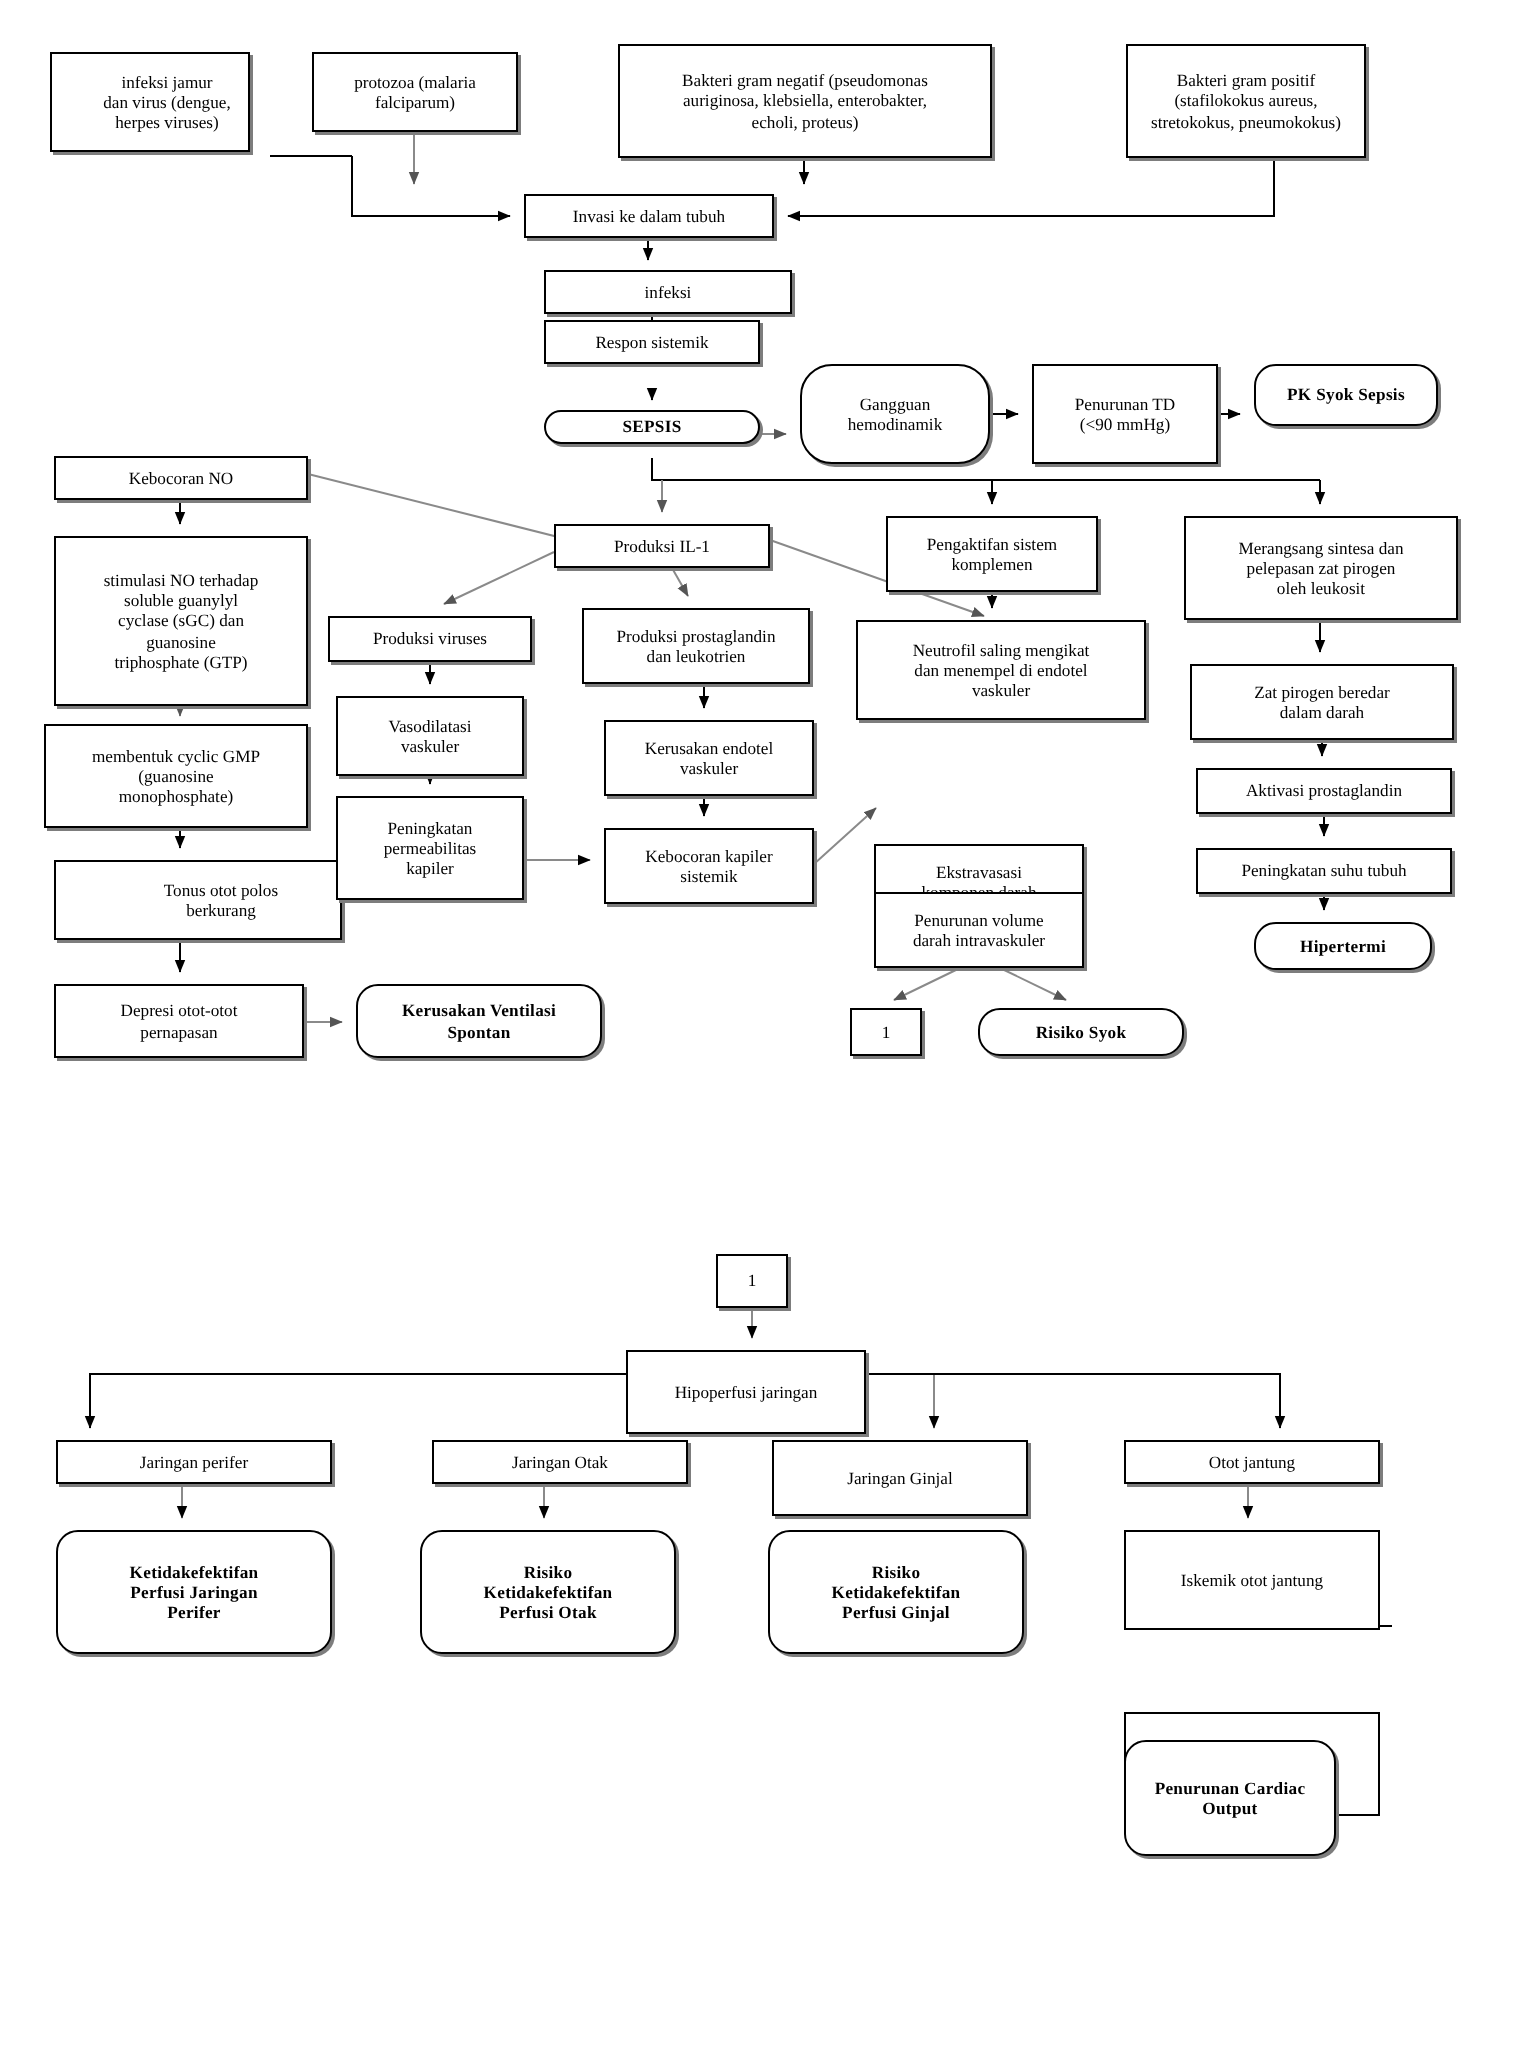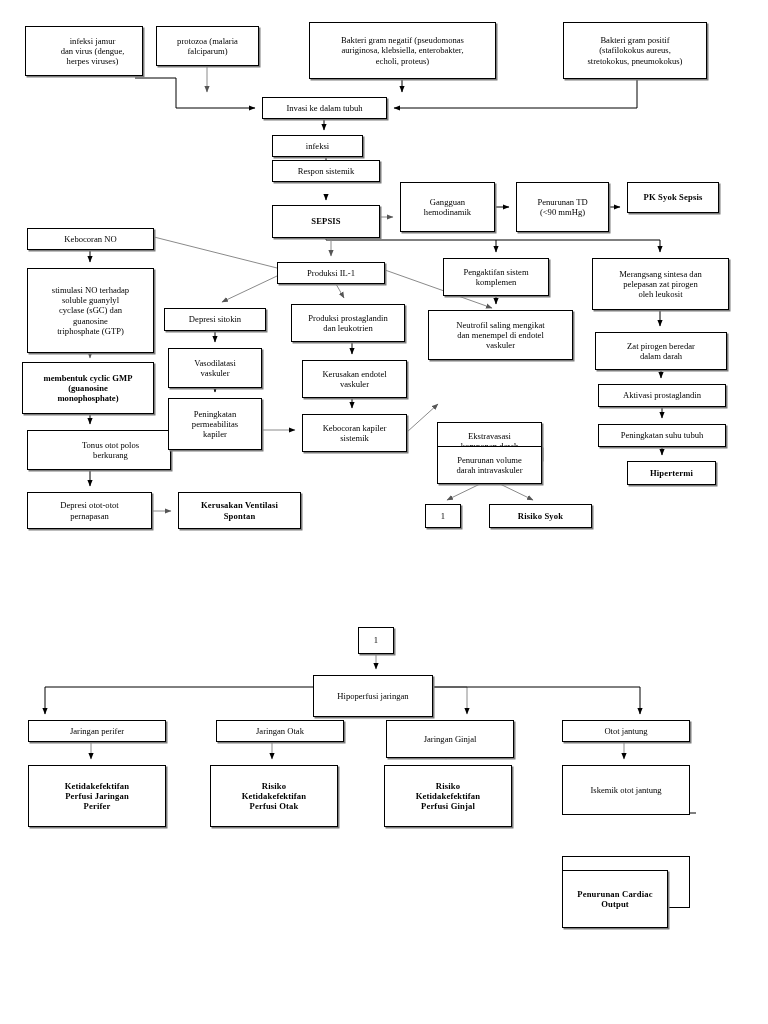--- a/index.html
+++ b/index.html
@@ -41,20 +41,21 @@
     padding: 1px 3px;
     font-size: 8.6px;
     z-index: 2;
   }
   .node.shadow {
     box-shadow: 1.5px 1.5px 0 0 #7d7d7d;
   }
   .node.bold {
     font-weight: bold;
     letter-spacing: 0.15px;
+    border-radius: 11px;
   }
   .node .txt {
     display: block;
     width: 100%;
     white-space: pre-line;
   }
 </style>
 </head>
 <body>
 
@@ -126,94 +127,94 @@
 
       <path d="M91,742 L91,759" stroke="#8a8a8a" marker-end="url(#ah)"></path>
       <path d="M272,742 L272,759" stroke="#8a8a8a" marker-end="url(#ah)"></path>
       <path d="M446,742 L446,759" stroke="#8a8a8a" marker-end="url(#ah)"></path>
       <path d="M624,742 L624,759" stroke="#8a8a8a" marker-end="url(#ah)"></path>
       <path d="M690,813 L696,813"></path>
     </g>
   </svg>
 
   <div id="nodes">
-      <div class="node shadow" style="left: 25px; top: 26px; width: 118px; height: 50px; padding-left: 20px;">
+      <div class="node shadow" style="left: 25px; top: 26px; width: 100px; height: 50px; padding-left: 20px;">
         <span class="txt">infeksi jamur
 dan virus (dengue,
 herpes viruses)</span>
       </div>
       <div class="node shadow" style="left: 156px; top: 26px; width: 103px; height: 40px;">
         <span class="txt">protozoa (malaria
 falciparum)</span>
       </div>
       <div class="node shadow" style="left: 309px; top: 22px; width: 187px; height: 57px;">
         <span class="txt">Bakteri gram negatif (pseudomonas
 auriginosa, klebsiella, enterobakter,
 echoli, proteus)</span>
       </div>
-      <div class="node shadow" style="left: 563px; top: 22px; width: 144px; height: 57px;">
+      <div class="node shadow" style="left: 563px; top: 22px; width: 120px; height: 57px;">
         <span class="txt">Bakteri gram positif
 (stafilokokus aureus,
 stretokokus, pneumokokus)</span>
       </div>
       <div class="node shadow" style="left: 262px; top: 97px; width: 125px; height: 22px;">
         <span class="txt">Invasi ke dalam tubuh</span>
       </div>
-      <div class="node shadow" style="left: 272px; top: 135px; width: 91px; height: 22px;">
+      <div class="node shadow" style="left: 272px; top: 135px; width: 124px; height: 22px;">
         <span class="txt">infeksi</span>
       </div>
       <div class="node shadow" style="left: 272px; top: 160px; width: 108px; height: 22px;">
         <span class="txt">Respon sistemik</span>
       </div>
-      <div class="node bold shadow" style="left: 272px; top: 205px; width: 108px; height: 33px; text-align: center;">
+      <div class="node bold shadow" style="left: 272px; top: 205px; width: 108px; height: 17px; text-align: center;">
         <span class="txt">SEPSIS</span>
       </div>
-      <div class="node shadow" style="left: 400px; top: 182px; width: 95px; height: 50px;">
+      <div class="node shadow" style="left: 400px; top: 182px; width: 95px; height: 50px; border-radius: 16px;">
         <span class="txt">Gangguan
 hemodinamik</span>
       </div>
       <div class="node shadow" style="left: 516px; top: 182px; width: 93px; height: 50px;">
         <span class="txt">Penurunan TD
 (&lt;90 mmHg)</span>
       </div>
       <div class="node bold shadow" style="left: 627px; top: 182px; width: 92px; height: 31px;">
         <span class="txt">PK Syok Sepsis</span>
       </div>
       <div class="node shadow" style="left: 27px; top: 228px; width: 127px; height: 22px;">
         <span class="txt">Kebocoran NO</span>
       </div>
       <div class="node shadow" style="left: 27px; top: 268px; width: 127px; height: 85px;">
         <span class="txt">stimulasi NO terhadap
 soluble guanylyl
 cyclase (sGC) dan
 guanosine
 triphosphate (GTP)</span>
       </div>
-      <div class="node shadow" style="left: 22px; top: 362px; width: 132px; height: 52px; font-weight: bold;">
+      <div class="node shadow" style="left: 22px; top: 362px; width: 132px; height: 52px;">
         <span class="txt">membentuk cyclic GMP
 (guanosine
 monophosphate)</span>
       </div>
       <div class="node shadow" style="left: 27px; top: 430px; width: 144px; height: 40px; padding-left: 26px;">
         <span class="txt">Tonus otot polos
 berkurang</span>
       </div>
       <div class="node shadow" style="left: 27px; top: 492px; width: 125px; height: 37px;">
         <span class="txt">Depresi otot-otot
 pernapasan</span>
       </div>
       <div class="node bold shadow" style="left: 178px; top: 492px; width: 123px; height: 37px;">
         <span class="txt">Kerusakan Ventilasi
 Spontan</span>
       </div>
       <div class="node shadow" style="left: 277px; top: 262px; width: 108px; height: 22px;">
         <span class="txt">Produksi IL-1</span>
       </div>
       <div class="node shadow" style="left: 164px; top: 308px; width: 102px; height: 23px;">
-        <span class="txt">Depresi sitokin</span>
+        <span class="txt">Produksi viruses</span>
       </div>
       <div class="node shadow" style="left: 168px; top: 348px; width: 94px; height: 40px;">
         <span class="txt">Vasodilatasi
 vaskuler</span>
       </div>
       <div class="node shadow" style="left: 168px; top: 398px; width: 94px; height: 52px;">
         <span class="txt">Peningkatan
 permeabilitas
 kapiler</span>
       </div>

